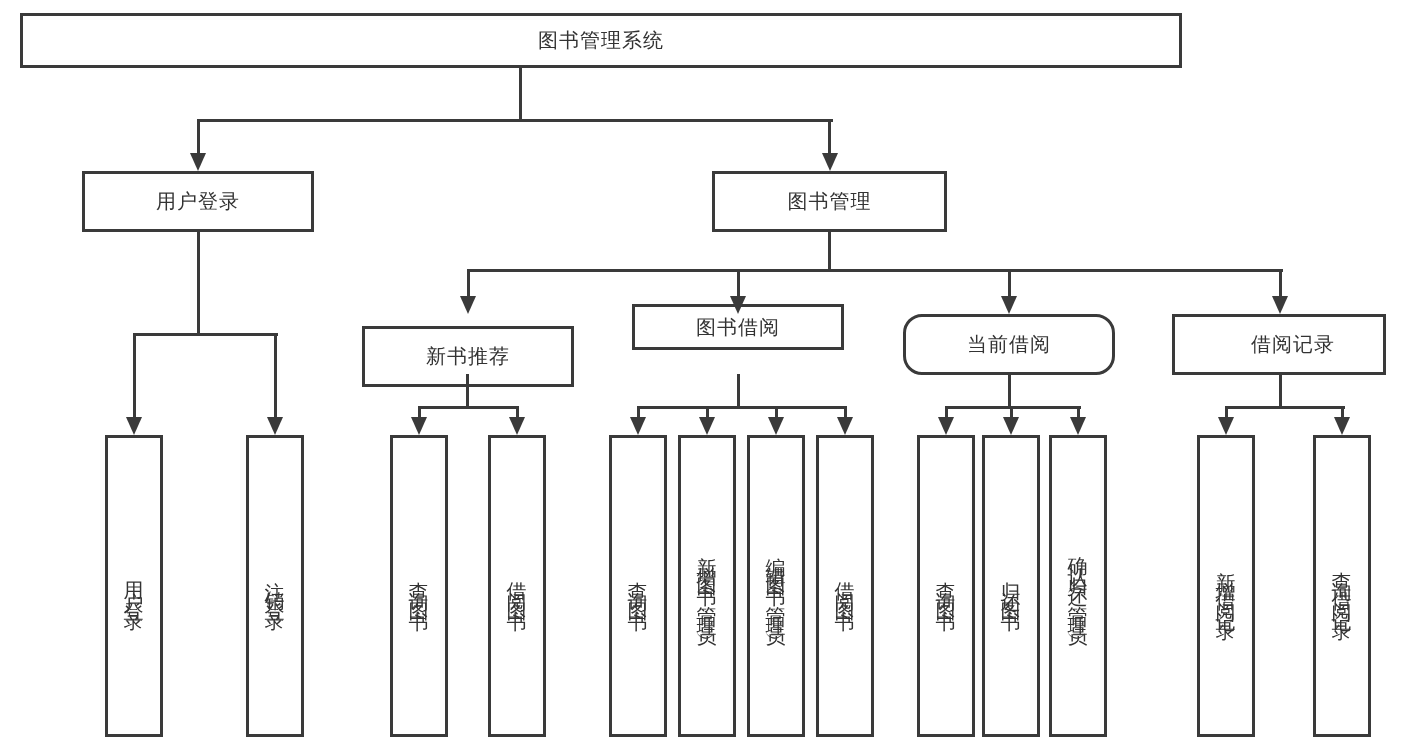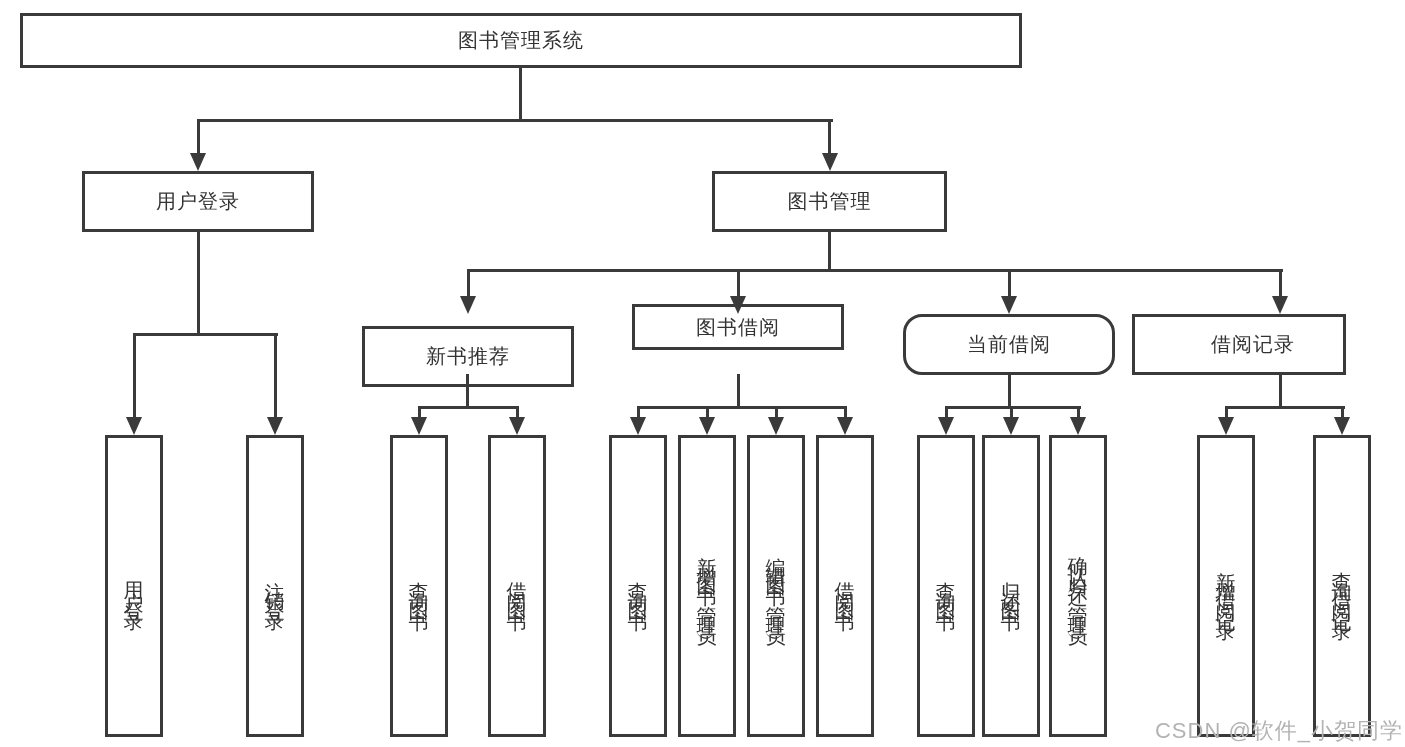--- a/index.html
+++ b/index.html
@@ -52,41 +52,41 @@
     color: #b3b3b3;
     z-index: 5;
     white-space: nowrap;
   }
 </style>
 </head>
 <body>
 
 <div class="canvas">
 
-  <div class="box" style="left:20px; top:13px; width:1002px; height:55px;">
+  <div class="box" style="left:20px; top:13px; width:1162px; height:55px;">
     <span class="hlabel">图书管理系统</span>
   </div>
 
   <div class="box" style="left:82px; top:171px; width:232px; height:61px;">
     <span class="hlabel">用户登录</span>
   </div>
   <div class="box" style="left:712px; top:171px; width:235px; height:61px;">
     <span class="hlabel">图书管理</span>
   </div>
 
   <div class="box" style="left:362px; top:314px; width:212px; height:61px;margin-top:12px;">
     <span class="hlabel">新书推荐</span>
   </div>
   <div class="box" style="left:632px; top:304px; width:212px; height:46px;">
     <span class="hlabel">图书借阅</span>
   </div>
   <div class="box" style="left:903px; top:314px; width:212px; height:61px;border-radius:19px;">
     <span class="hlabel">当前借阅</span>
   </div>
-  <div class="box" style="left:1132px; top:314px; width:214px; height:61px;padding-left:28px;">
+  <div class="box" style="left:1172px; top:314px; width:214px; height:61px;padding-left:28px;">
     <span class="hlabel">借阅记录</span>
   </div>
 
   <div class="box leaf" style="left:105px;">
     <span class="vtext">用户登录</span>
   </div>
   <div class="box leaf" style="left:246px;">
     <span class="vtext">注销登录</span>
   </div>
 
@@ -179,15 +179,14 @@
   <div class="ln" style="left:1077px; top:406px; width:3px; height:13px;"></div>
   <div class="ar" style="left:1070px; top:417px;"></div>
 
   <div class="ln" style="left:1279px; top:374px; width:3px; height:34px;"></div>
   <div class="ln" style="left:1225px; top:406px; width:120px; height:3px;"></div>
   <div class="ln" style="left:1225px; top:406px; width:3px; height:13px;"></div>
   <div class="ar" style="left:1218px; top:417px;"></div>
   <div class="ln" style="left:1341px; top:406px; width:3px; height:13px;"></div>
   <div class="ar" style="left:1334px; top:417px;"></div>
 
-  <div class="watermark">CSDN @软件_小贺同学</div>
 
 </div>
 
 </body></html>

